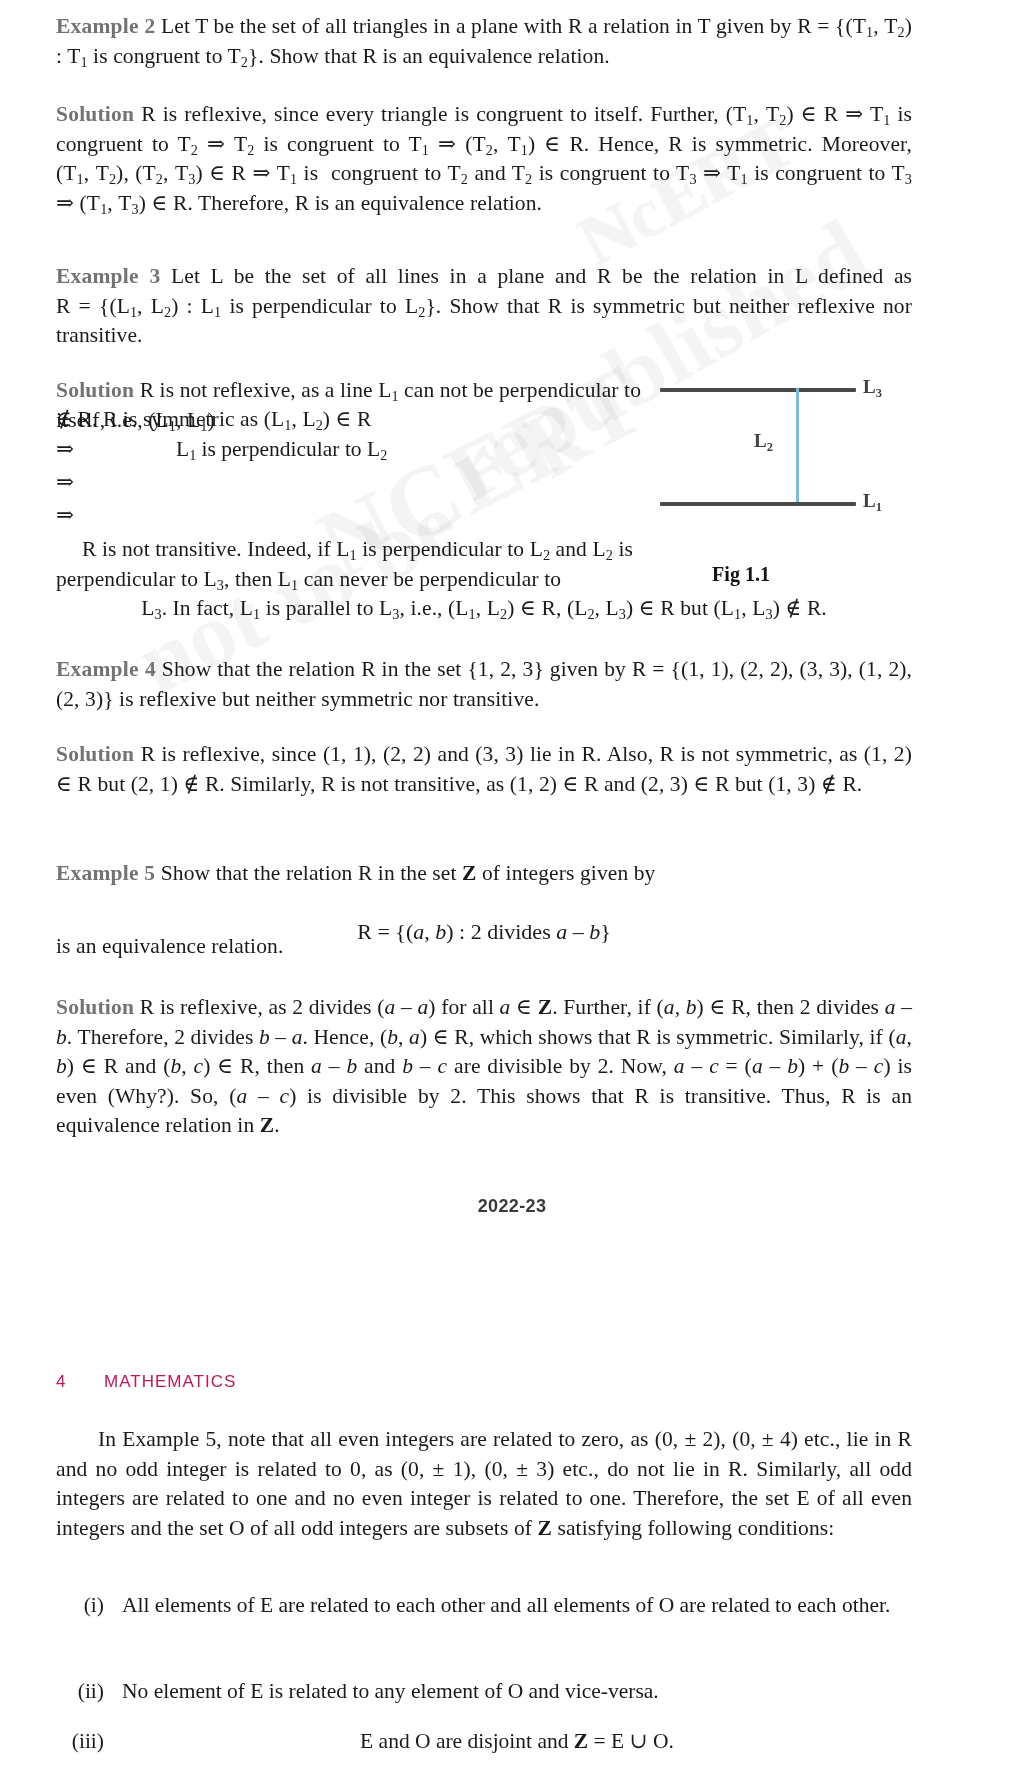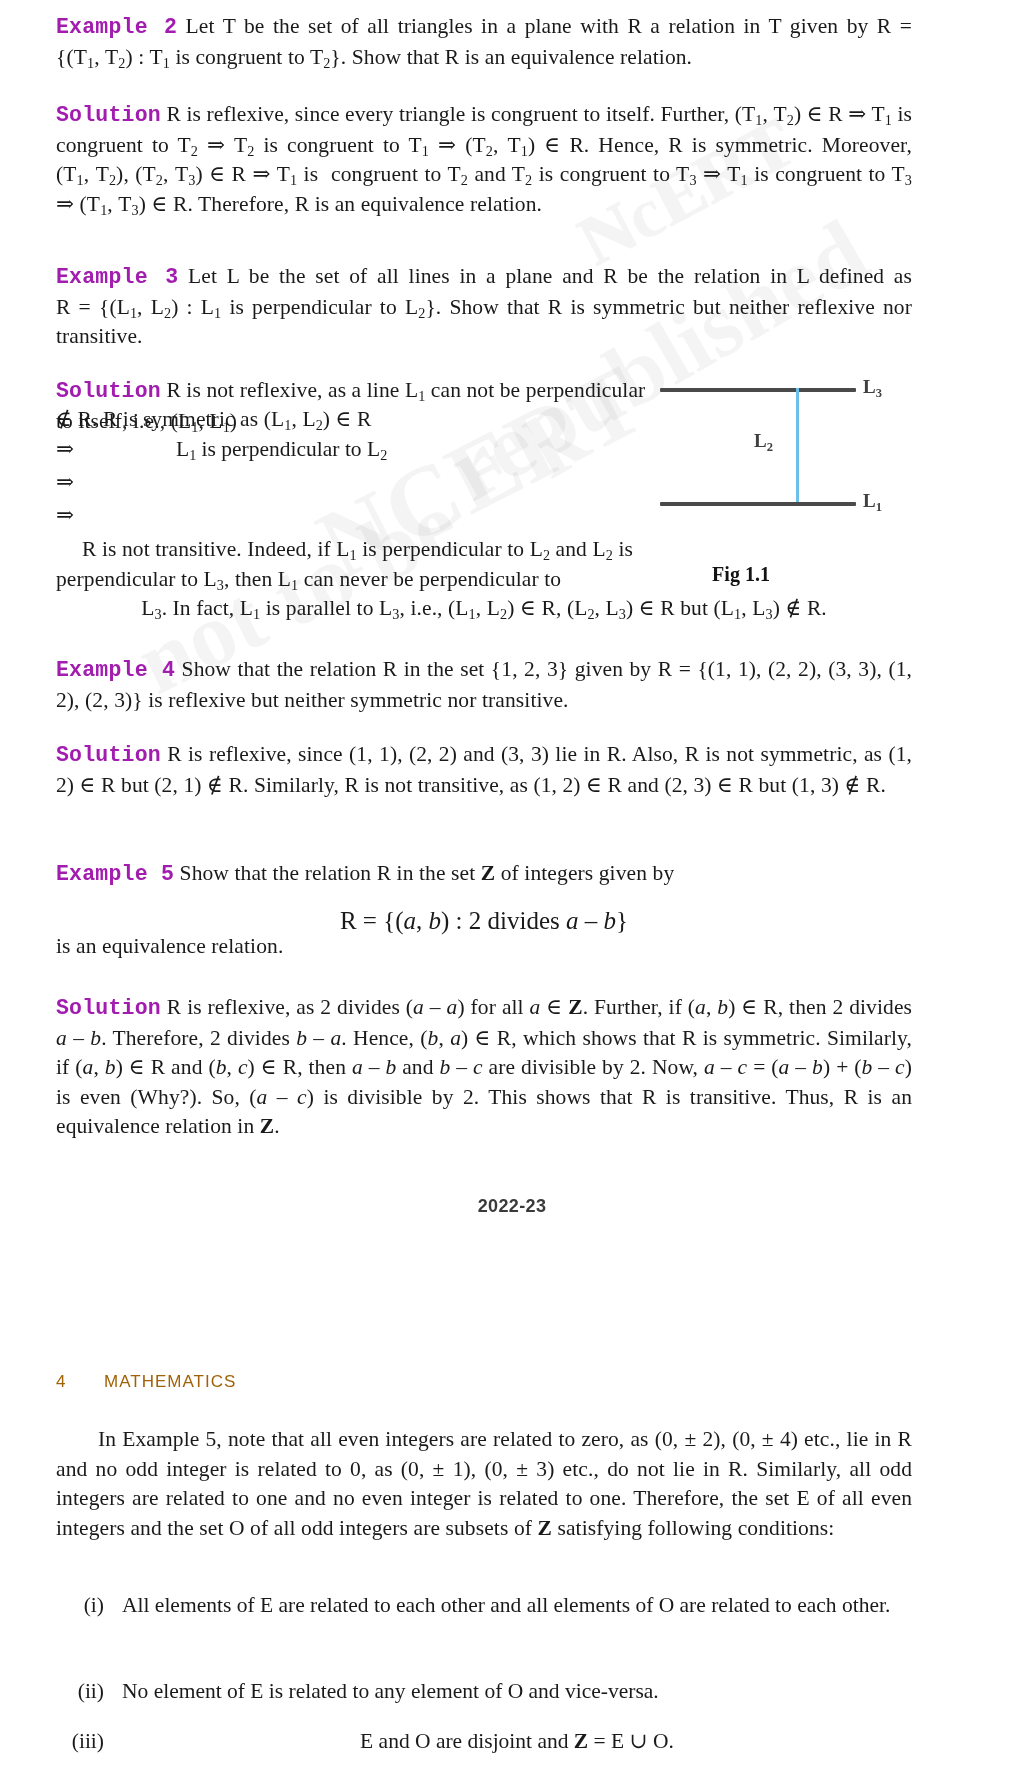--- a/index.html
+++ b/index.html
@@ -34,46 +34,45 @@
   .para {
     font-size: 21.5px;
     line-height: 29.5px;
     text-align: justify;
     text-justify: inter-word;
     margin: 0 0 0 0;
     letter-spacing: .005em;
   }
 
   .lead {
-    color: #a21caf;
+    color: #737373;
     font-weight: 700;
     letter-spacing: .01em;
-    font-family: Liberation Mono, monospace;
   }
 
   
   sub { font-size: .66em; line-height: 0; vertical-align: -0.28em; }
   .it { font-style: italic; }
   .bf { font-weight: 700; }
 
   
   .arrow-row {
     display: flex;
     font-size: 21.5px;
     line-height: 31px;
   }
   .arrow-row .ar { width: 120px; flex: 0 0 120px; }
   .arrow-row .bd { flex: 1 1 auto; }
 
   
   .display-eq {
-    font-size: 25px;
+    font-size: 22px;
     line-height: 31px;
     text-align: center;
-    margin: 8px 0 2px 0;
+    margin: 19px 0 2px 0;
   }
 
   
   .figure {
     position: absolute;
     left: 660px;
     top: 378px;
     width: 256px;
     height: 200px;
   }
@@ -117,21 +116,21 @@
     color: #3a3a3a;
     letter-spacing: .02em;
   }
 
   
   .running-head {
     position: absolute;
     left: 56px;
     font-family: "Liberation Sans", "DejaVu Sans", sans-serif;
     font-size: 17px;
-    color: #a16207;
+    color: #be185d;
     letter-spacing: .06em;
   }
   .running-head .num { display: inline-block; width: 48px; }
 
   
   .roman-item {
     display: flex;
     font-size: 21.5px;
     line-height: 29.5px;
     margin-bottom: 2px;

